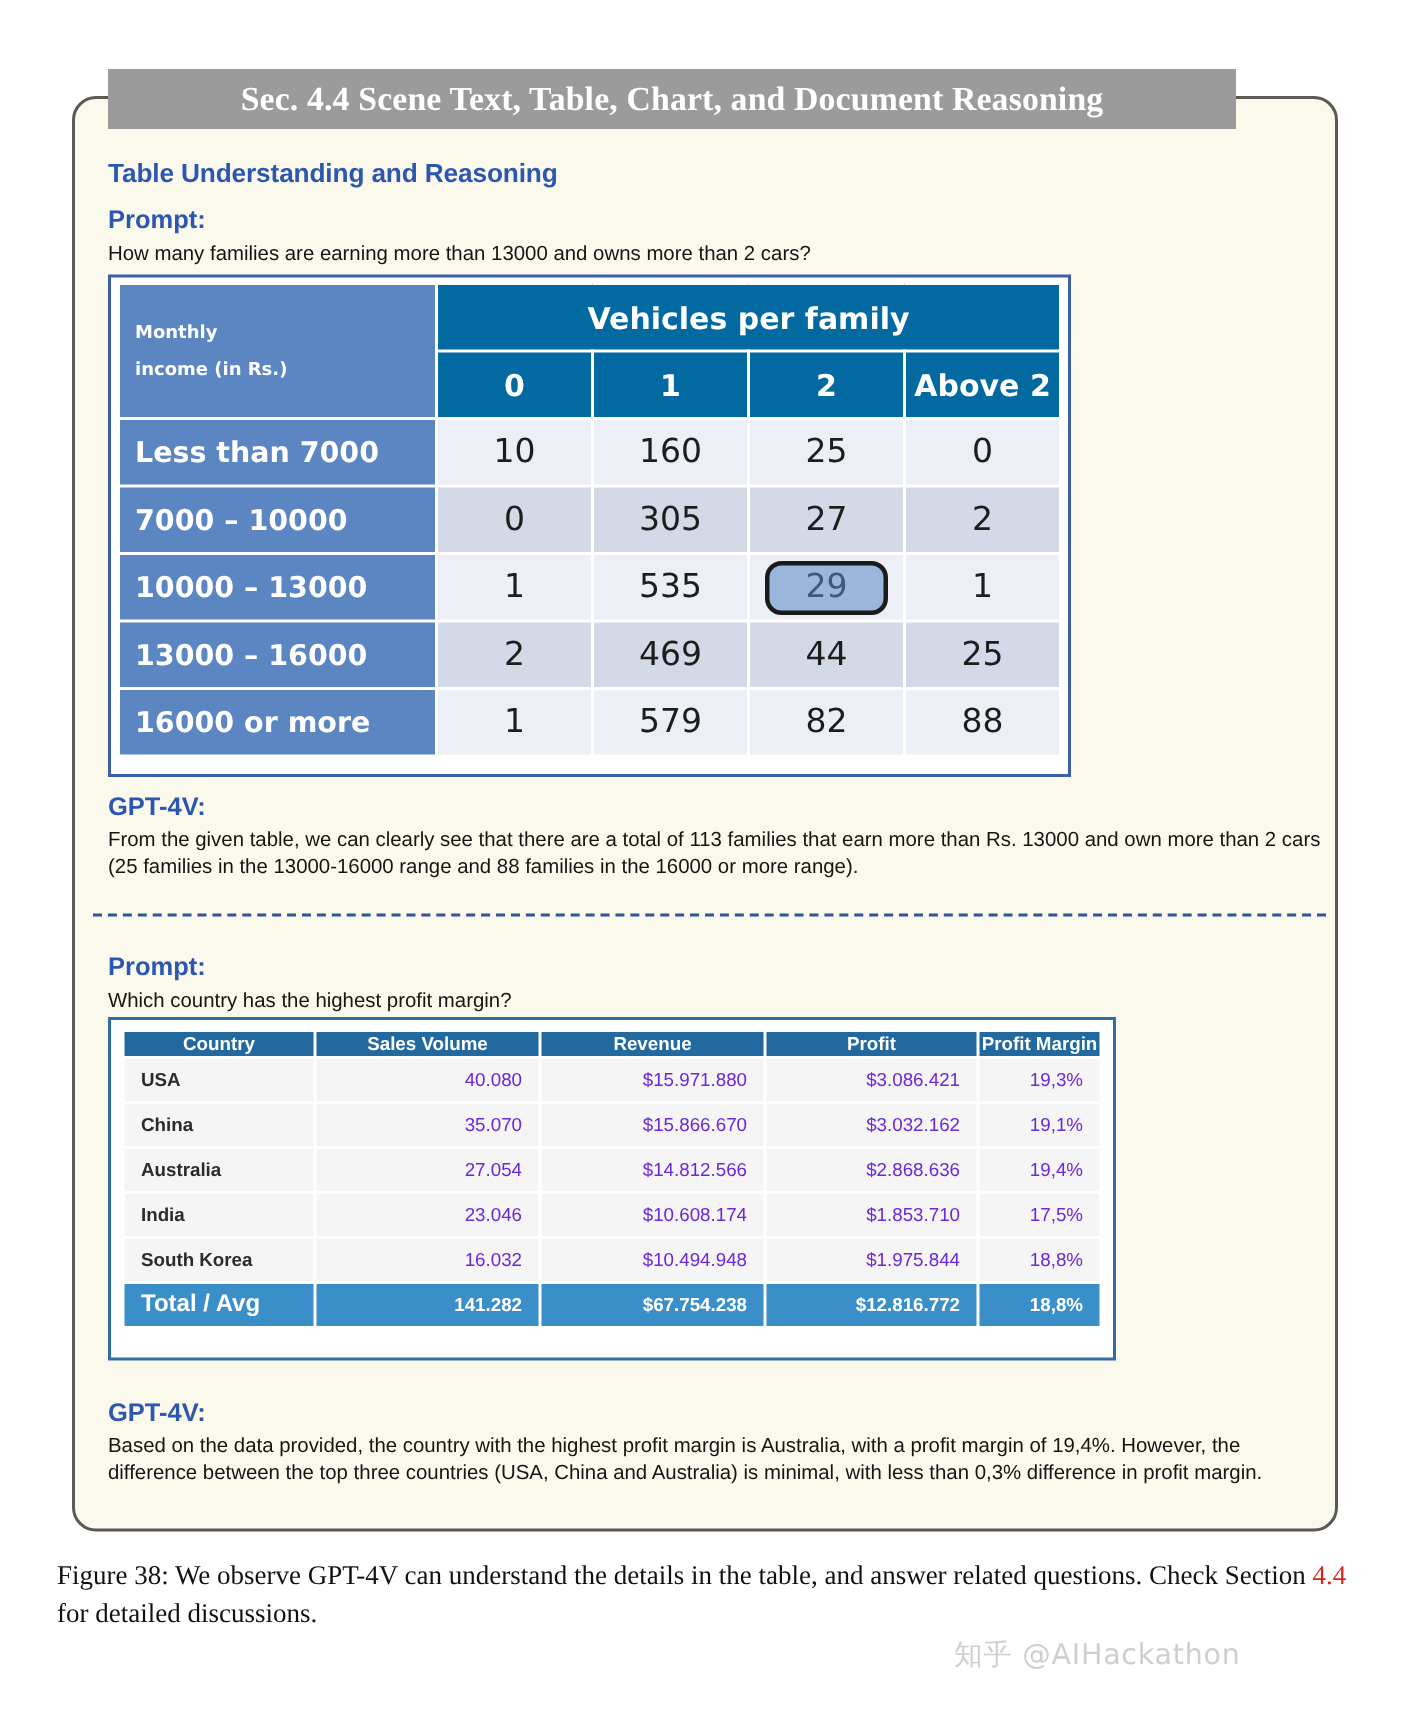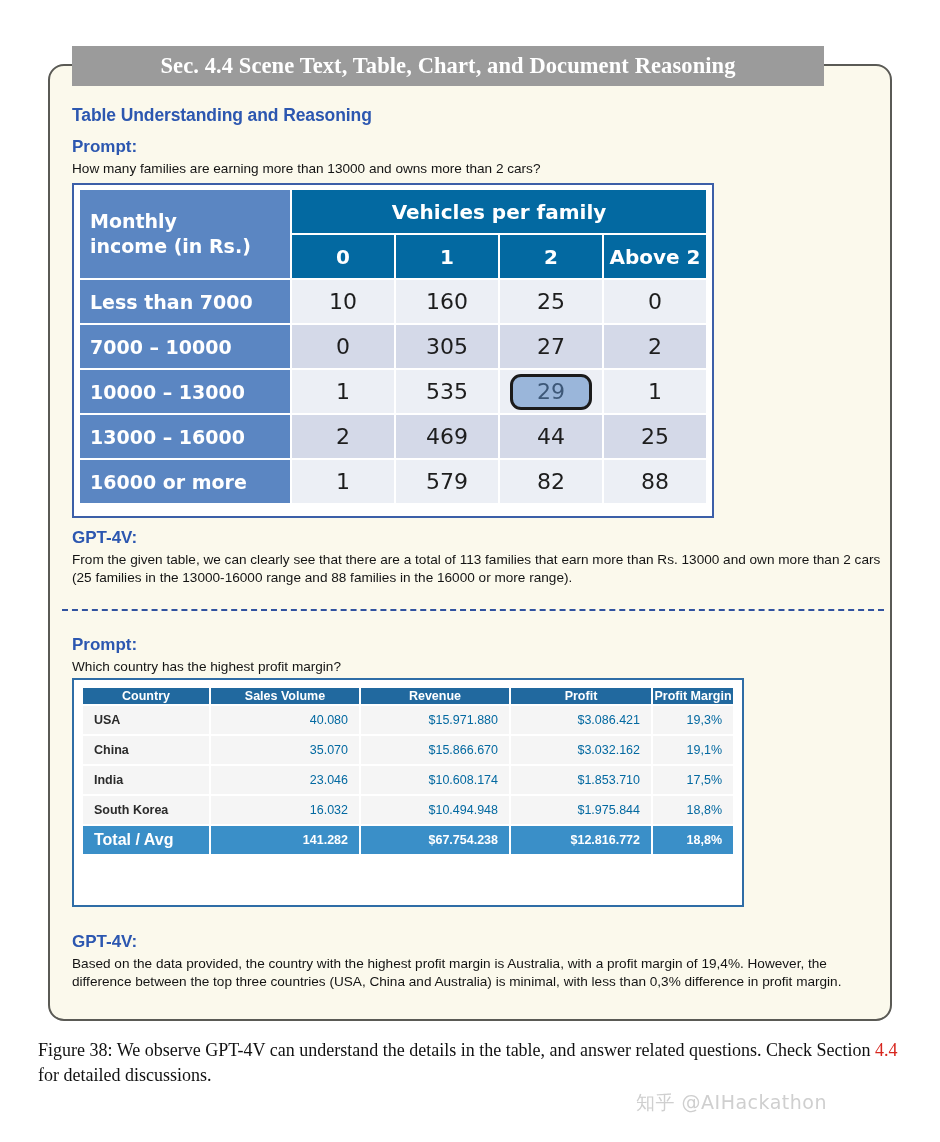--- a/index.html
+++ b/index.html
@@ -141,21 +141,21 @@
     font-weight: bold;
     font-size: 19px;
     text-align: left;
     padding-left: 10px;
     white-space: nowrap;
   }
   table.t1 th.corner {
     background: #5b86c2;
     color: #ffffff;
     font-weight: bold;
-    font-size: 19px;
+    font-size: 12px;
     text-align: left;
     padding-left: 10px;
     line-height: 25px;
   }
   table.t1 td.num {
     font-size: 22px;
     color: #1d1d1d;
     font-family: "DejaVu Sans", sans-serif;
   }
   table.t1 tr.odd td.num { background: #eceff5; }
@@ -200,21 +200,21 @@
     font-weight: bold;
     font-size: 12.5px;
     height: 16px;
     text-align: center;
     padding: 0;
   }
   table.t2 td {
     background: #f5f5f5;
     height: 28px;
     font-size: 12.5px;
-    color: #0369a1;
+    color: #6d28d9;
     padding: 0 11px;
     text-align: right;
   }
   table.t2 td.country {
     text-align: left;
     font-weight: bold;
     color: #2b2b2b;
   }
   table.t2 tr.total td {
     background: #3a8fc8;
@@ -357,20 +357,27 @@
             <td>19,3%</td>
           </tr>
           <tr>
             <td class="country">China</td>
             <td>35.070</td>
             <td>$15.866.670</td>
             <td>$3.032.162</td>
             <td>19,1%</td>
           </tr>
           <tr>
+            <td class="country">Australia</td>
+            <td>27.054</td>
+            <td>$14.812.566</td>
+            <td>$2.868.636</td>
+            <td>19,4%</td>
+          </tr>
+          <tr>
             <td class="country">India</td>
             <td>23.046</td>
             <td>$10.608.174</td>
             <td>$1.853.710</td>
             <td>17,5%</td>
           </tr>
           <tr>
             <td class="country">South Korea</td>
             <td>16.032</td>
             <td>$10.494.948</td>

